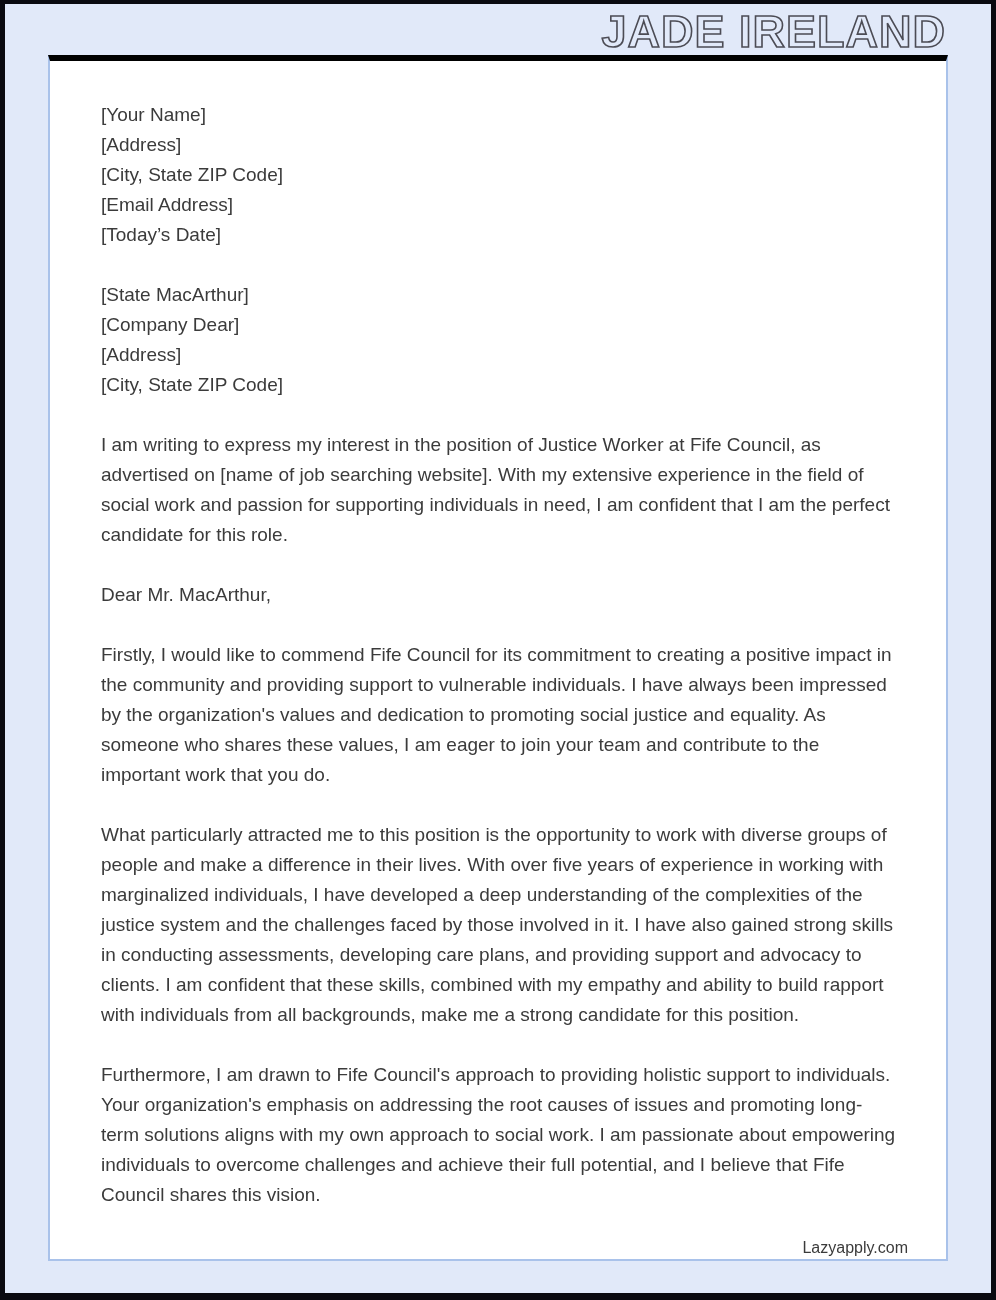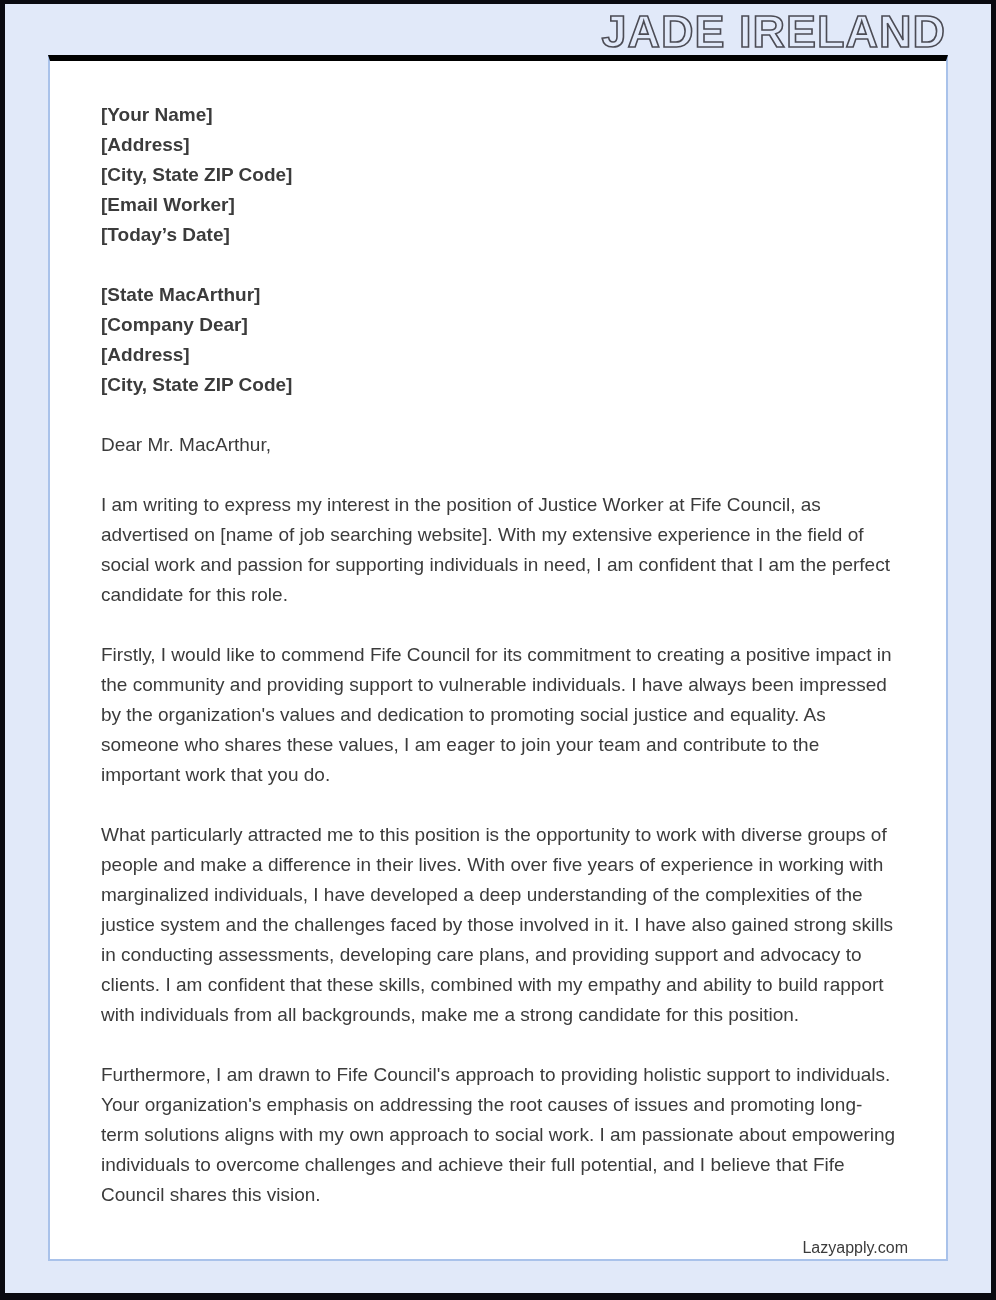--- a/index.html
+++ b/index.html
@@ -48,21 +48,20 @@
     font-size: 19px;
     line-height: 30px;
     color: #3b3b3b;
   }
   .block {
     margin: 0 0 30px 0;
   }
   .line {
     height: 30px;
     white-space: nowrap;
-    font-weight: bold;
   }
   .content p {
     margin: 0 0 30px 0;
   }
   .watermark {
     position: absolute;
     right: 38px;
     bottom: 1px;
     font-size: 16px;
     line-height: 20px;
@@ -88,34 +87,34 @@
 
   <div class="brand">JADE IRELAND</div>
 
   <div class="page">
     <div class="content">
 
       <div class="block">
         <div class="line">[Your Name]</div>
         <div class="line">[Address]</div>
         <div class="line">[City, State ZIP Code]</div>
-        <div class="line">[Email Worker]</div>
+        <div class="line">[Email Address]</div>
         <div class="line">[Today’s Date]</div>
       </div>
 
       <div class="block">
         <div class="line">[State MacArthur]</div>
         <div class="line">[Company Dear]</div>
         <div class="line">[Address]</div>
         <div class="line">[City, State ZIP Code]</div>
       </div>
 
+      <p>I am writing to express my interest in the position of Justice Worker at Fife Council, as advertised on [name of job searching website]. With my extensive experience in the field of social work and passion for supporting individuals in need, I am confident that I am the perfect candidate for this role.</p>
+
       <p>Dear Mr. MacArthur,</p>
-
-      <p>I am writing to express my interest in the position of Justice Worker at Fife Council, as advertised on [name of job searching website]. With my extensive experience in the field of social work and passion for supporting individuals in need, I am confident that I am the perfect candidate for this role.</p>
       <p>Firstly, I would like to commend Fife Council for its commitment to creating a positive impact in the community and providing support to vulnerable individuals. I have always been impressed by the organization's values and dedication to promoting social justice and equality. As someone who shares these values, I am eager to join your team and contribute to the important work that you do.</p>
       <p>What particularly attracted me to this position is the opportunity to work with diverse groups of people and make a difference in their lives. With over five years of experience in working with marginalized individuals, I have developed a deep understanding of the complexities of the justice system and the challenges faced by those involved in it. I have also gained strong skills in conducting assessments, developing care plans, and providing support and advocacy to clients. I am confident that these skills, combined with my empathy and ability to build rapport with individuals from all backgrounds, make me a strong candidate for this position.</p>
       <p>Furthermore, I am drawn to Fife Council's approach to providing holistic support to individuals. Your organization's emphasis on addressing the root causes of issues and promoting long-term solutions aligns with my own approach to social work. I am passionate about empowering individuals to overcome challenges and achieve their full potential, and I believe that Fife Council shares this vision.</p>
 
     </div>
 
     <a href="#" class="watermark">Lazyapply.com</a>
   </div>
 
 

